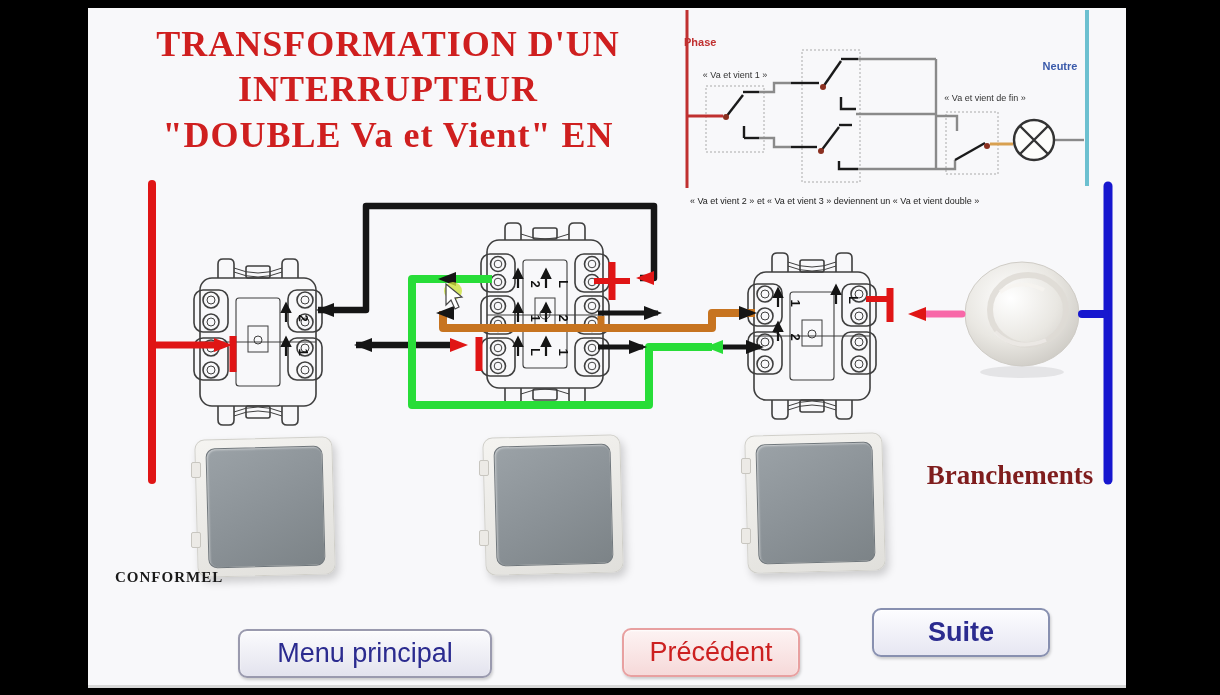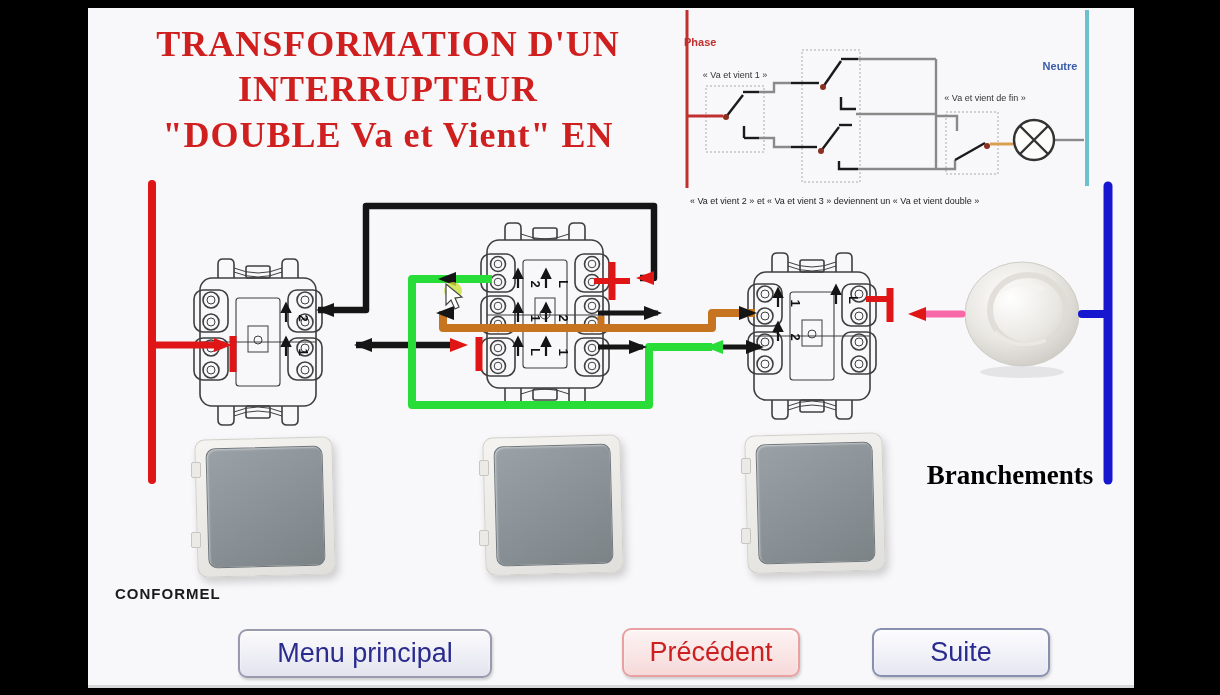--- a/index.html
+++ b/index.html
@@ -1,37 +1,37 @@
 <!DOCTYPE html>
 <html><head>
 <meta charset="utf-8">
 <style>
   html,body{margin:0;padding:0;background:#000;}
-  .stage{position:relative;width:1220px;height:695px;background:#000;overflow:hidden;
-         font-family:"Liberation Sans",sans-serif;}
+  .stage{position:relative;width:1100px;height:695px;background:#000;overflow:hidden;
+         font-family:"Liberation Sans",sans-serif;padding-left:26px;}
   .slide{position:absolute;left:88px;top:8px;width:1046px;height:677px;background:#f8f8fa;overflow:hidden;}
   .edge-strip{position:absolute;left:88px;top:685px;width:1046px;height:3px;background:#d8d8d8;}
   .title{position:absolute;left:20px;top:14px;width:560px;text-align:center;
          font-family:"Liberation Serif",serif;font-weight:bold;font-size:36px;line-height:1.26;
          color:#cf1f1f;letter-spacing:1px;}
   .overlay-svg{position:absolute;left:0;top:0;width:1046px;height:679px;}
   .annotation{position:absolute;left:807px;top:450px;width:230px;text-align:center;
               font-family:"Liberation Serif",serif;font-weight:bold;font-size:27px;line-height:1.3;
-              color:#000000;}
-  .brand{position:absolute;left:27px;top:577px;font-family:Liberation Sans, sans-serif;
+              color:#7f1d1d;}
+  .brand{position:absolute;left:27px;top:561px;font-family:Liberation Serif, serif;
          font-weight:bold;font-size:15px;letter-spacing:1px;color:#1a1a1a;}
   .btn{position:absolute;height:49px;display:flex;align-items:center;justify-content:center;
        border-radius:9px;font-size:27px;cursor:pointer;box-sizing:border-box;
        box-shadow:1px 2px 3px rgba(0,0,0,.18), inset 0 1px 2px rgba(255,255,255,.9);}
   .btn-menu{left:150px;top:621px;width:254px;background:linear-gradient(#fbfbfd,#e3e3ee);
             border:2px solid #9a9aae;color:#2b2b8f;}
   .btn-prev{left:534px;top:620px;width:178px;background:linear-gradient(#fdf3f3,#f6d9d9);
             border:2px solid #e8a0a0;color:#cc2020;}
-  .btn-next{left:784px;top:620px;width:178px;background:linear-gradient(#fdfdff,#e6e6f2);
-            border:2px solid #8890b0;color:#2b2b8f;}
+  .btn-next{left:784px;top:600px;width:178px;background:linear-gradient(#fdfdff,#e6e6f2);
+            border:2px solid #8890b0;color:#2b2b8f;font-weight:bold;}
   .photo{position:absolute;width:150px;height:152px;}
   .photo .frame{position:absolute;inset:4px 6px 10px 6px;background:linear-gradient(160deg,#f5f4f1,#e0dfdb);
                 border-radius:10px;transform:rotate(-1.5deg);border:1px solid #d0cfc9;
                 box-shadow:3px 5px 8px rgba(0,0,0,.18);}
   .photo .rocker{position:absolute;inset:13px 16px 19px 17px;border-radius:9px;
                  background:linear-gradient(150deg,#9ba2a7 0%,#8a9196 55%,#7c8387 100%);
                  transform:rotate(-1.5deg);border:1px solid #70777c;
                  box-shadow:inset 1px 1px 2px rgba(255,255,255,.45);}
   .photo .tab{position:absolute;left:1px;width:8px;height:14px;background:#eceae6;
               border:1px solid #c8c6c0;border-radius:2px;}

